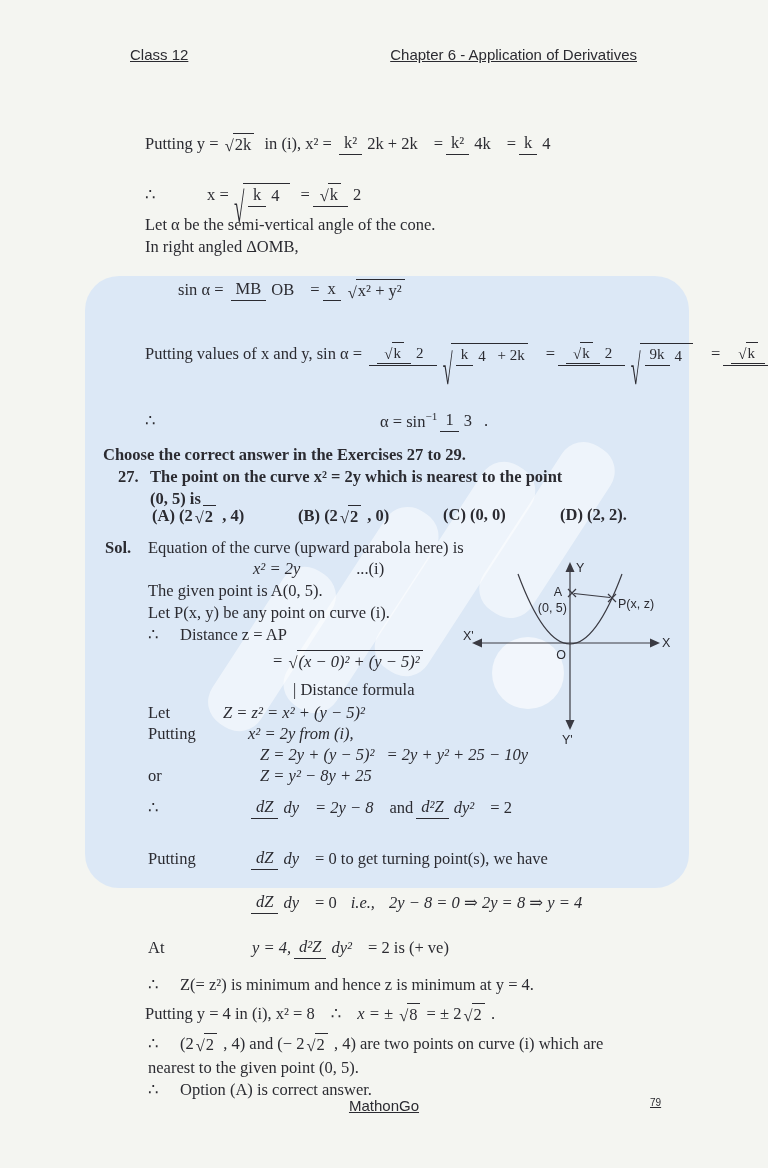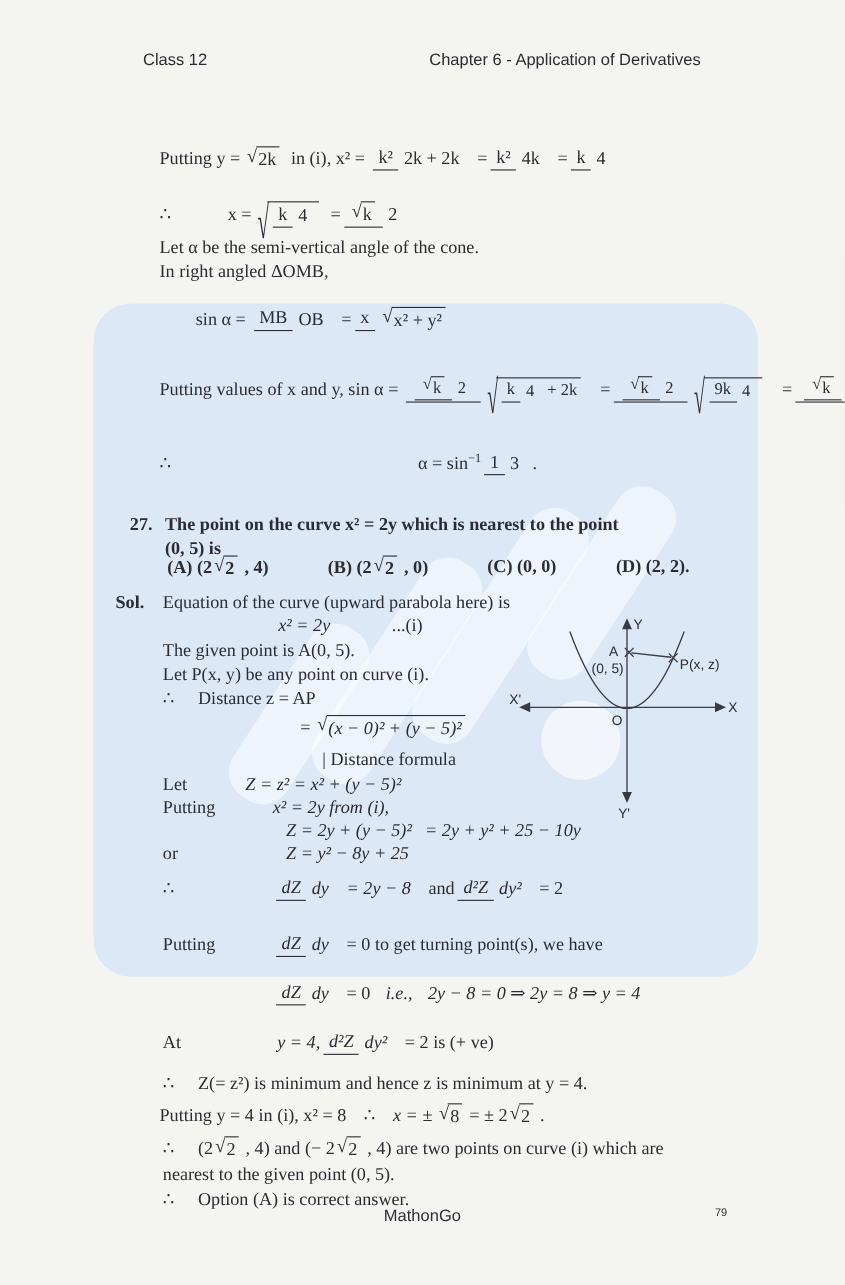--- a/index.html
+++ b/index.html
@@ -12,21 +12,21 @@
   .page {
     position:relative;
     width:768px; height:1168px;
     margin:0 auto;
     background:var(--page-bg);
     font-family:"Liberation Serif","DejaVu Serif",serif;
     color:var(--text);
     font-size:16.5px;
     overflow:hidden;
   }
-  .sans { font-family:"Liberation Sans","DejaVu Sans",sans-serif; }
+  .sans { font-family:"Liberation Sans","DejaVu Sans",sans-serif;text-decoration:underline; }
 
   
   .hl-panel {
     position:absolute; left:85px; top:276px; width:604px; height:612px;
     background:var(--highlight); border-radius:34px; z-index:0;
   }
   .wm { position:absolute; z-index:1; pointer-events:none; }
   .wm-stripe { position:absolute; width:58px; border-radius:26px;
     background:rgba(255,255,255,.52); transform:rotate(33deg); }
   .wm-dot { position:absolute; border-radius:50%; background:rgba(255,255,255,.62); }
@@ -45,21 +45,21 @@
   .ml20{margin-left:12px;} .ml56{margin-left:56px;}
 
   
   .frac { display:inline-flex; flex-direction:row; align-items:center;
           vertical-align:middle; text-align:center; line-height:1.25; margin:0 3px; }
   .frac > .num { display:flex; align-items:center; justify-content:center;
           border-bottom:1.4px solid currentColor; padding:0 5px 1px; }
   .frac > .den { display:flex; align-items:center; justify-content:center; padding:1px 5px 0; }
 
   
-  .sqrt { display:inline-flex; align-items:flex-start; white-space:pre; margin:0 2px; }
+  .sqrt { display:inline-flex; align-items:flex-end; white-space:pre; margin:0 2px; }
   .sqrt::before { content:"√"; display:inline-block; line-height:1.1; font-weight:inherit; }
   .sqrt > .rbar { display:inline-flex; align-items:center;
           border-top:1.4px solid currentColor; margin-left:-1px; padding:1px 3px 0 2px; }
   .sqrt.s2::before { transform:scaleY(2.55) scaleX(1.15); transform-origin:70% 8%; }
   .sqrt.s3::before { transform:scaleY(2.85) scaleX(1.2); transform-origin:70% 7%; }
 
   .big { font-size:15px; }
   sup { font-size:.68em; }
 
   .header-left  { position:absolute; left:130px; top:46px; font-size:15px; z-index:2; }
@@ -139,20 +139,21 @@
     <span class="frac ml8"><span class="num">1</span><span class="den">3</span></span>
   </div>
 
   <div class="ln" style="left:145px; top:398px; height:46px;">
     <span class="w235">∴</span>
     <span><span>α = sin</span><sup>−1</sup></span>
     <span class="frac ml8"><span class="num">1</span><span class="den">3</span></span>
     <span> .</span>
   </div>
 
+  <div class="ln b" style="left:103px; top:444px; height:22px;">Choose the correct answer in the Exercises 27 to 29.</div>
   <div class="ln b" style="left:118px; top:466px; height:22px;">
     <span class="w32">27.</span>
     <span>The point on the curve x² = 2y which is nearest to the point</span>
   </div>
   <div class="ln b" style="left:150px; top:488px; height:22px;">(0, 5) is</div>
 
   <div class="ln b" style="left:0; top:505px; height:30px; width:768px;">
     <span class="opt" style="left:152px;"><span>(A) </span><span>(2</span><span class="sqrt"><span class="rbar">2</span></span><span> , 4)</span></span>
     <span class="opt" style="left:298px;"><span>(B) </span><span>(2</span><span class="sqrt"><span class="rbar">2</span></span><span> , 0)</span></span>
     <span class="opt" style="left:443px;"><span>(C) </span><span>(0, 0)</span></span>

